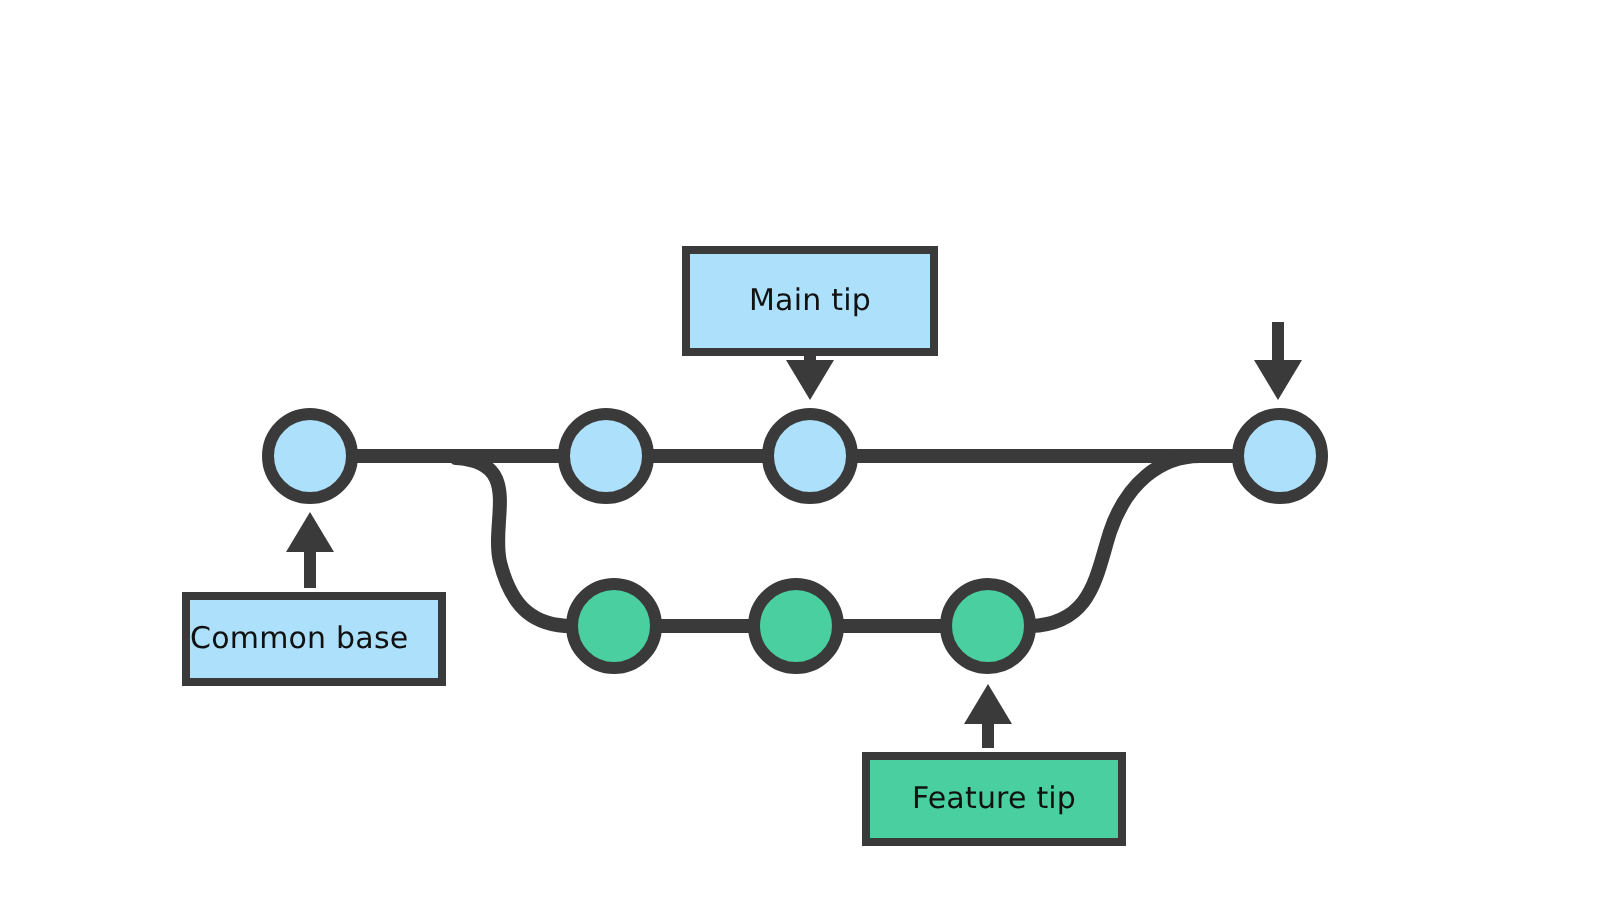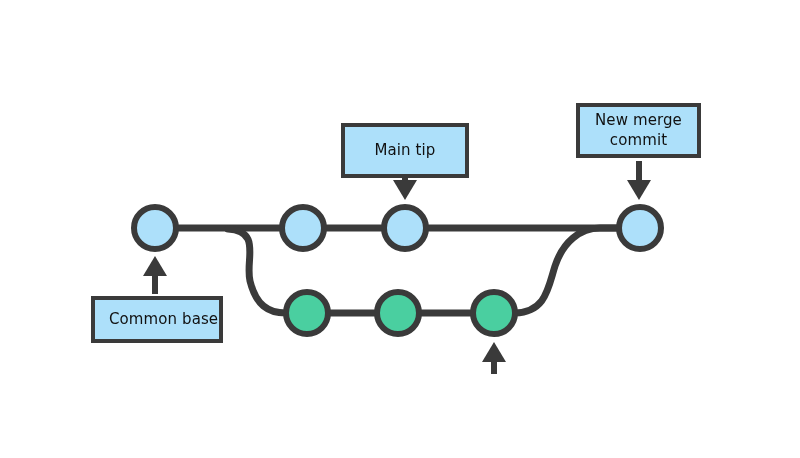--- a/index.html
+++ b/index.html
@@ -40,21 +40,21 @@
     color: #111111;
     letter-spacing: 0.1px;
     white-space: pre-line;
   }
   .box-blue { background: #ade0fa; }
   .box-green { background: #4acfa0; }
 
   #box-main-tip      { left: 341px; top: 103px; width: 128px; height: 55px; margin-top: 20px; }
   #box-new-merge     { left: 576px; top: 103px; width: 125px; height: 55px; }
   #box-common-base   { left: 91px;  top: 296px; width: 132px; height: 47px;
-                       justify-content: flex-start; padding-left: 14px; }
+                       justify-content: flex-start; }
   #box-feature-tip   { left: 431px; top: 376px; width: 132px; height: 47px; }
 </style>
 </head>
 <body>
 
 <div id="diagram-root">
 
   <svg id="git-graph-svg" viewBox="0 0 800 458">
 
     <g fill="none" stroke="#3a3a3a" stroke-width="7" stroke-linecap="round">
@@ -106,23 +106,22 @@
         <line x1="494" y1="374" x2="494" y2="352"></line>
         <polygon points="494,342 482,362 506,362" stroke="none"></polygon>
       </g>
     </g>
   </svg>
 
   <div id="box-main-tip" class="label-box box-blue">
     <span>Main tip</span>
   </div>
 
-  <div id="box-new-merge" class="label-box box-blue">
-    <span>New merge
-commit</span>
-  </div>
 
   <div id="box-common-base" class="label-box box-blue">
     <span>Common base</span>
   </div>
 
+  <div id="box-feature-tip" class="label-box box-green">
+    <span>Feature tip</span>
+  </div>
 
 </div>
 
 </body></html>

